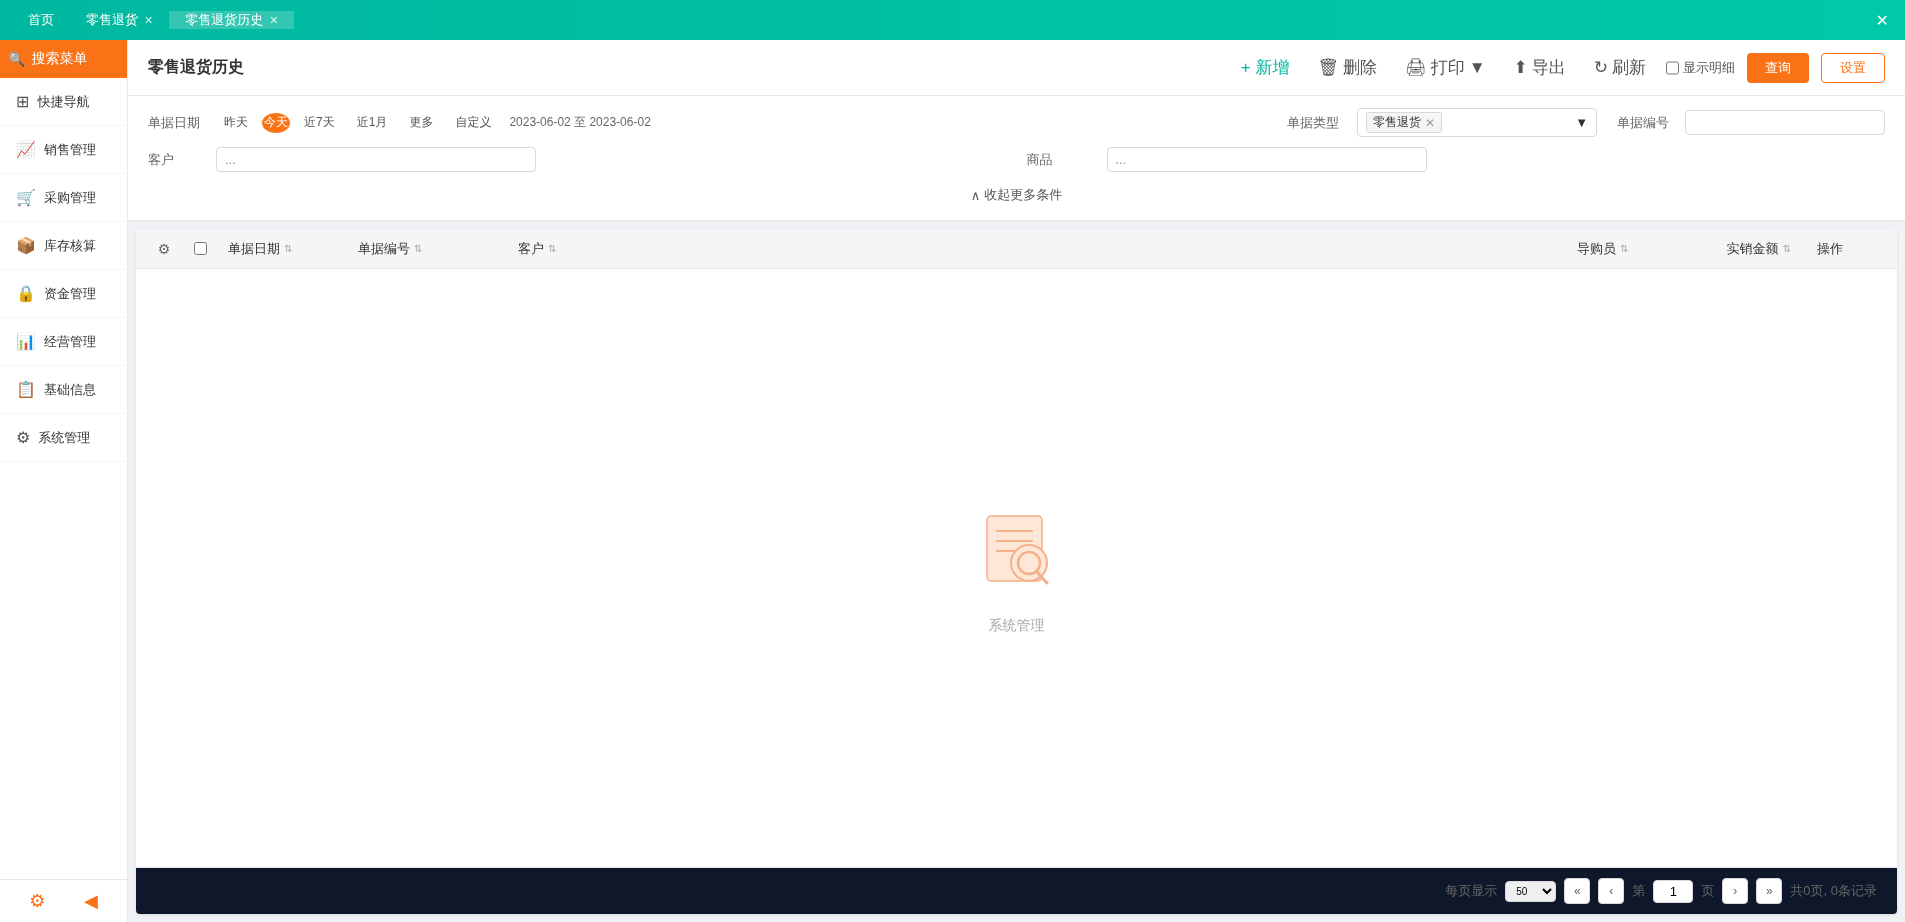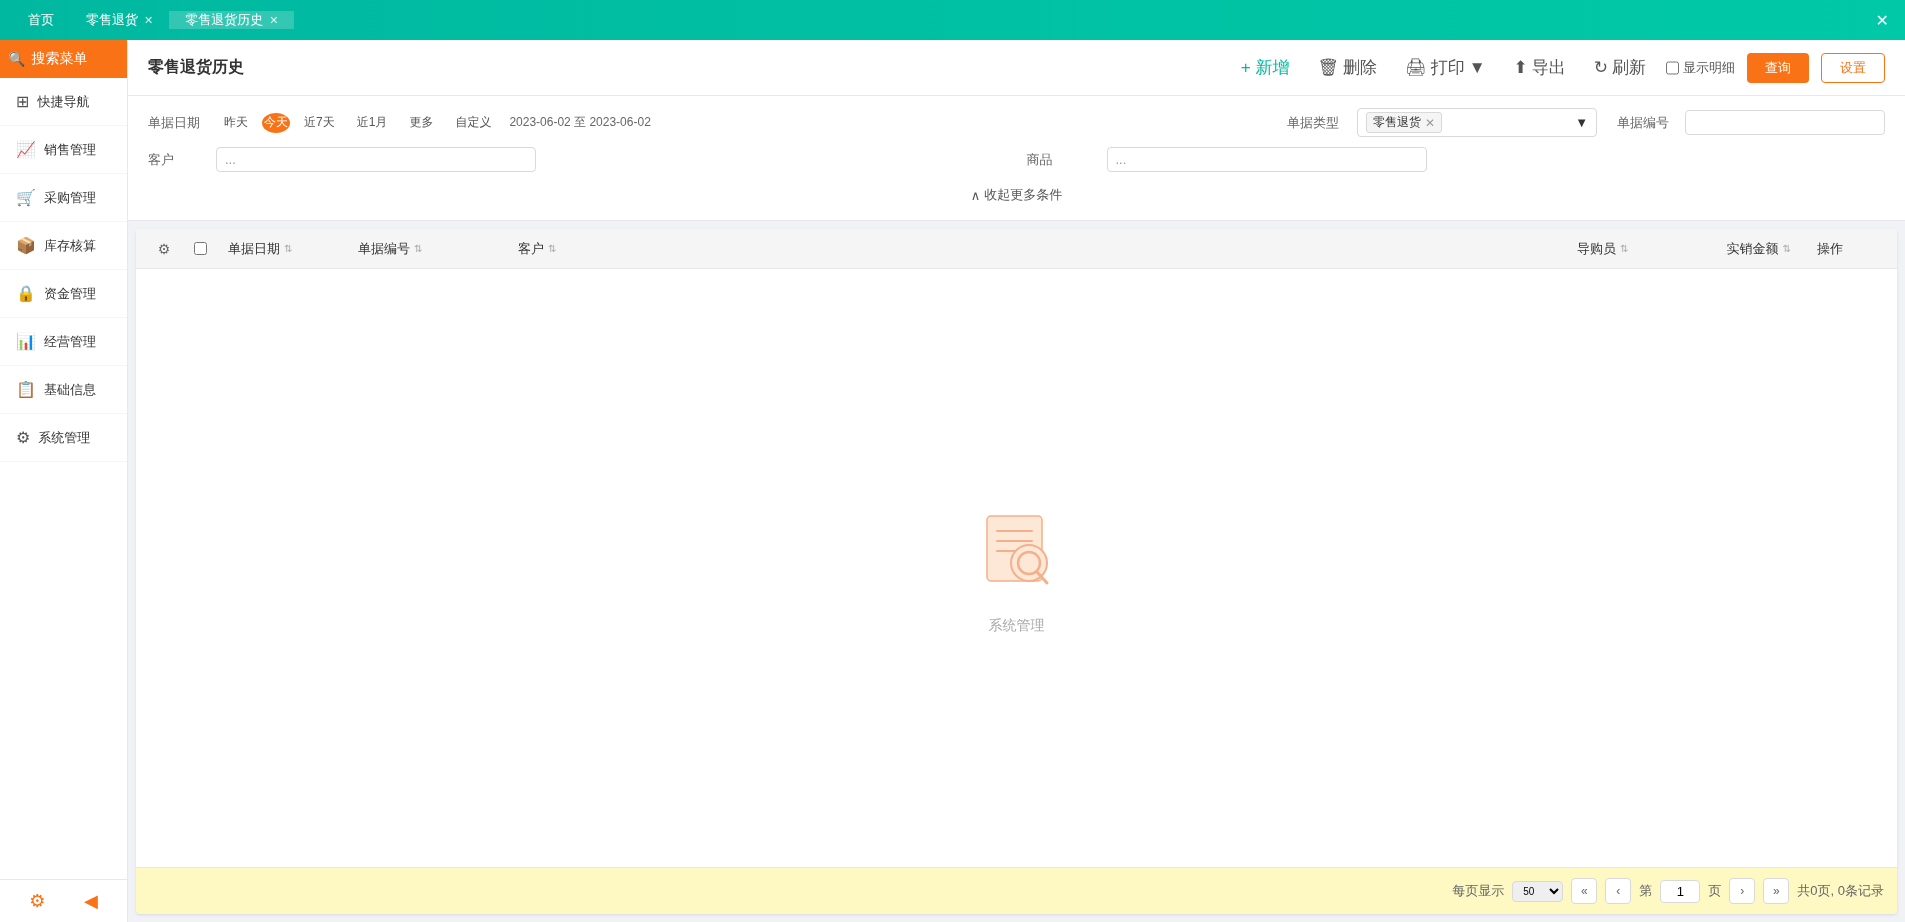--- a/index.html
+++ b/index.html
@@ -347,23 +347,23 @@
       gap: 16px;
       color: #bbb;
     }
     .empty-text {
       font-size: 14px;
       color: #aaa;
     }
 
     
     .pagination-bar {
-      background: #fef9c3;
+      background: #0f172a;
       border-top: 1px solid #e8e8e8;
-      padding: 10px 13px;
+      padding: 10px 20px;
       display: flex;
       align-items: center;
       justify-content: flex-end;
       gap: 8px;
       flex-shrink: 0;
     }
     .page-size-label { color: #666; font-size: 13px; }
     .page-size-select {
       border: 1px solid #d9d9d9;
       border-radius: 4px;

